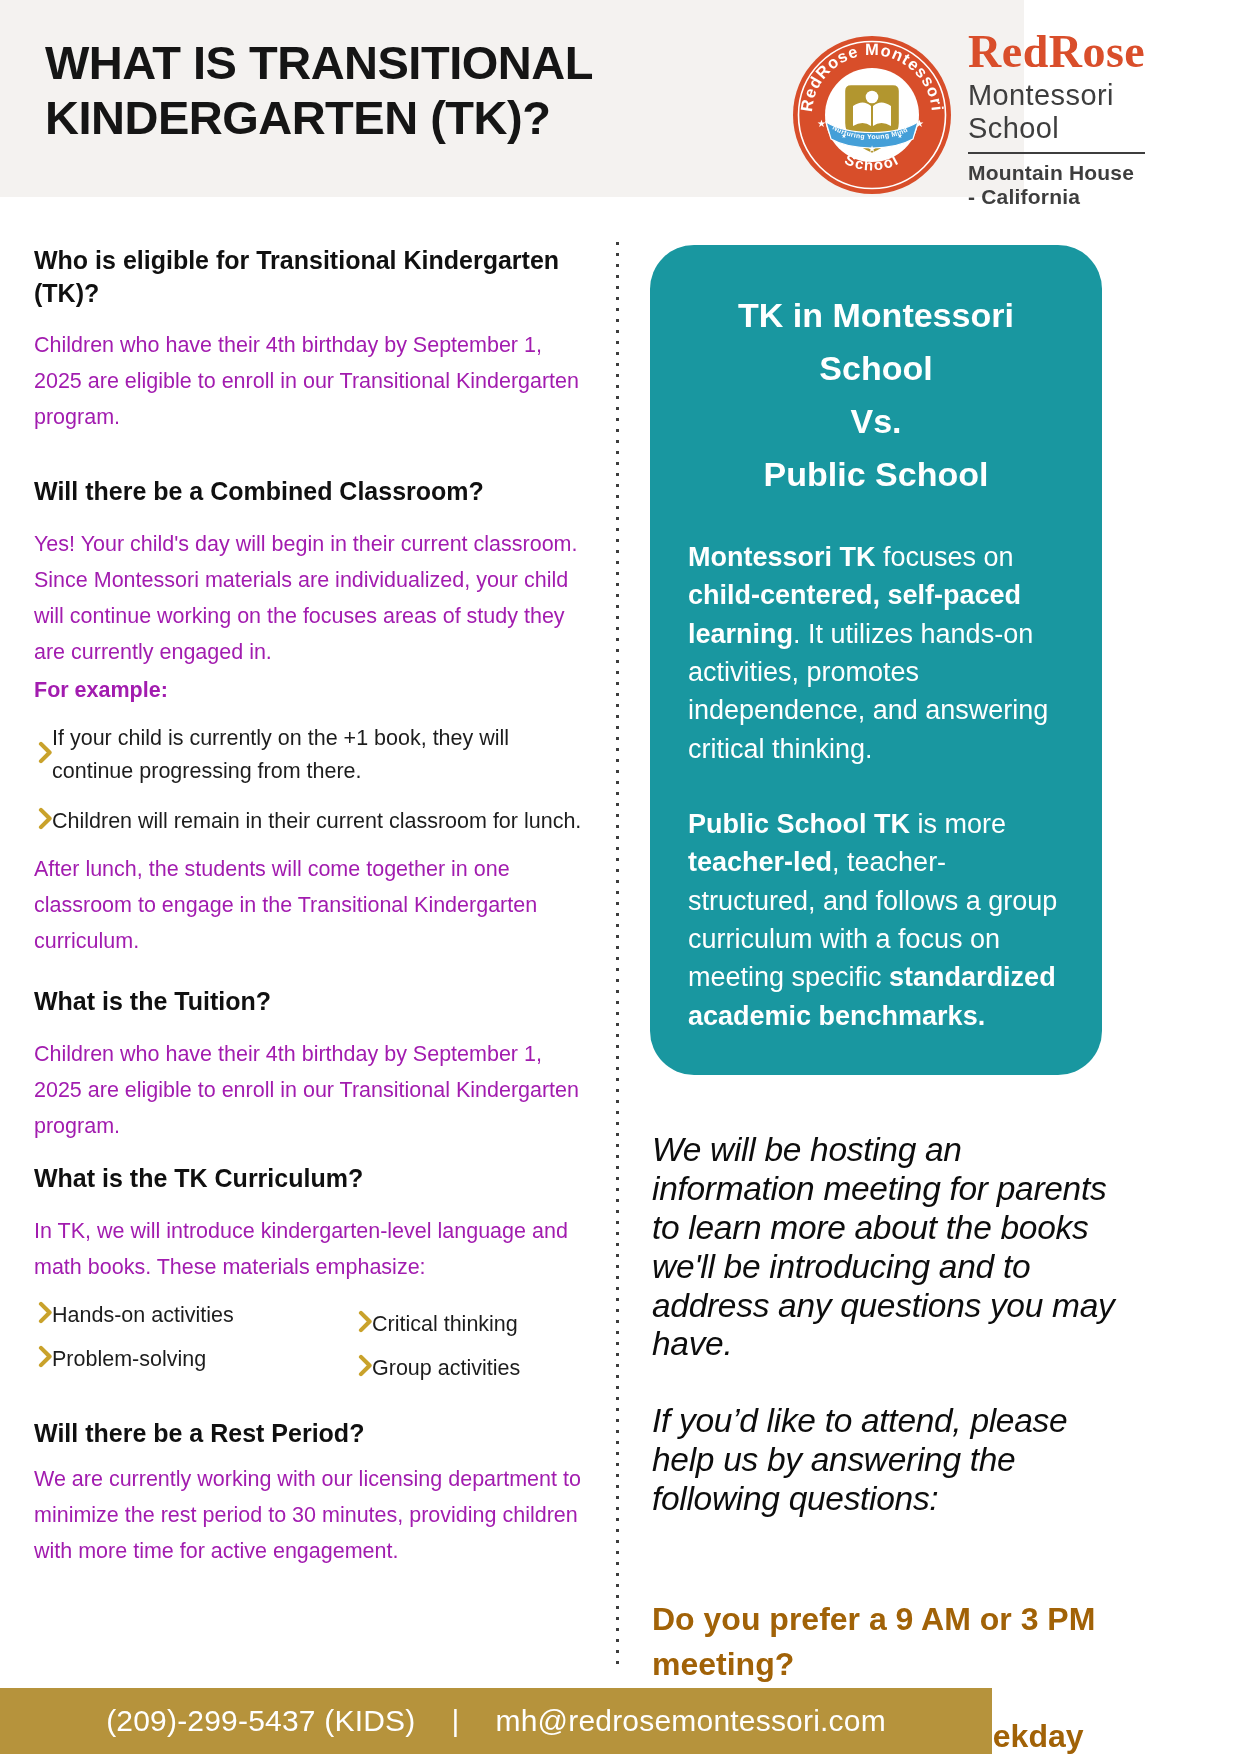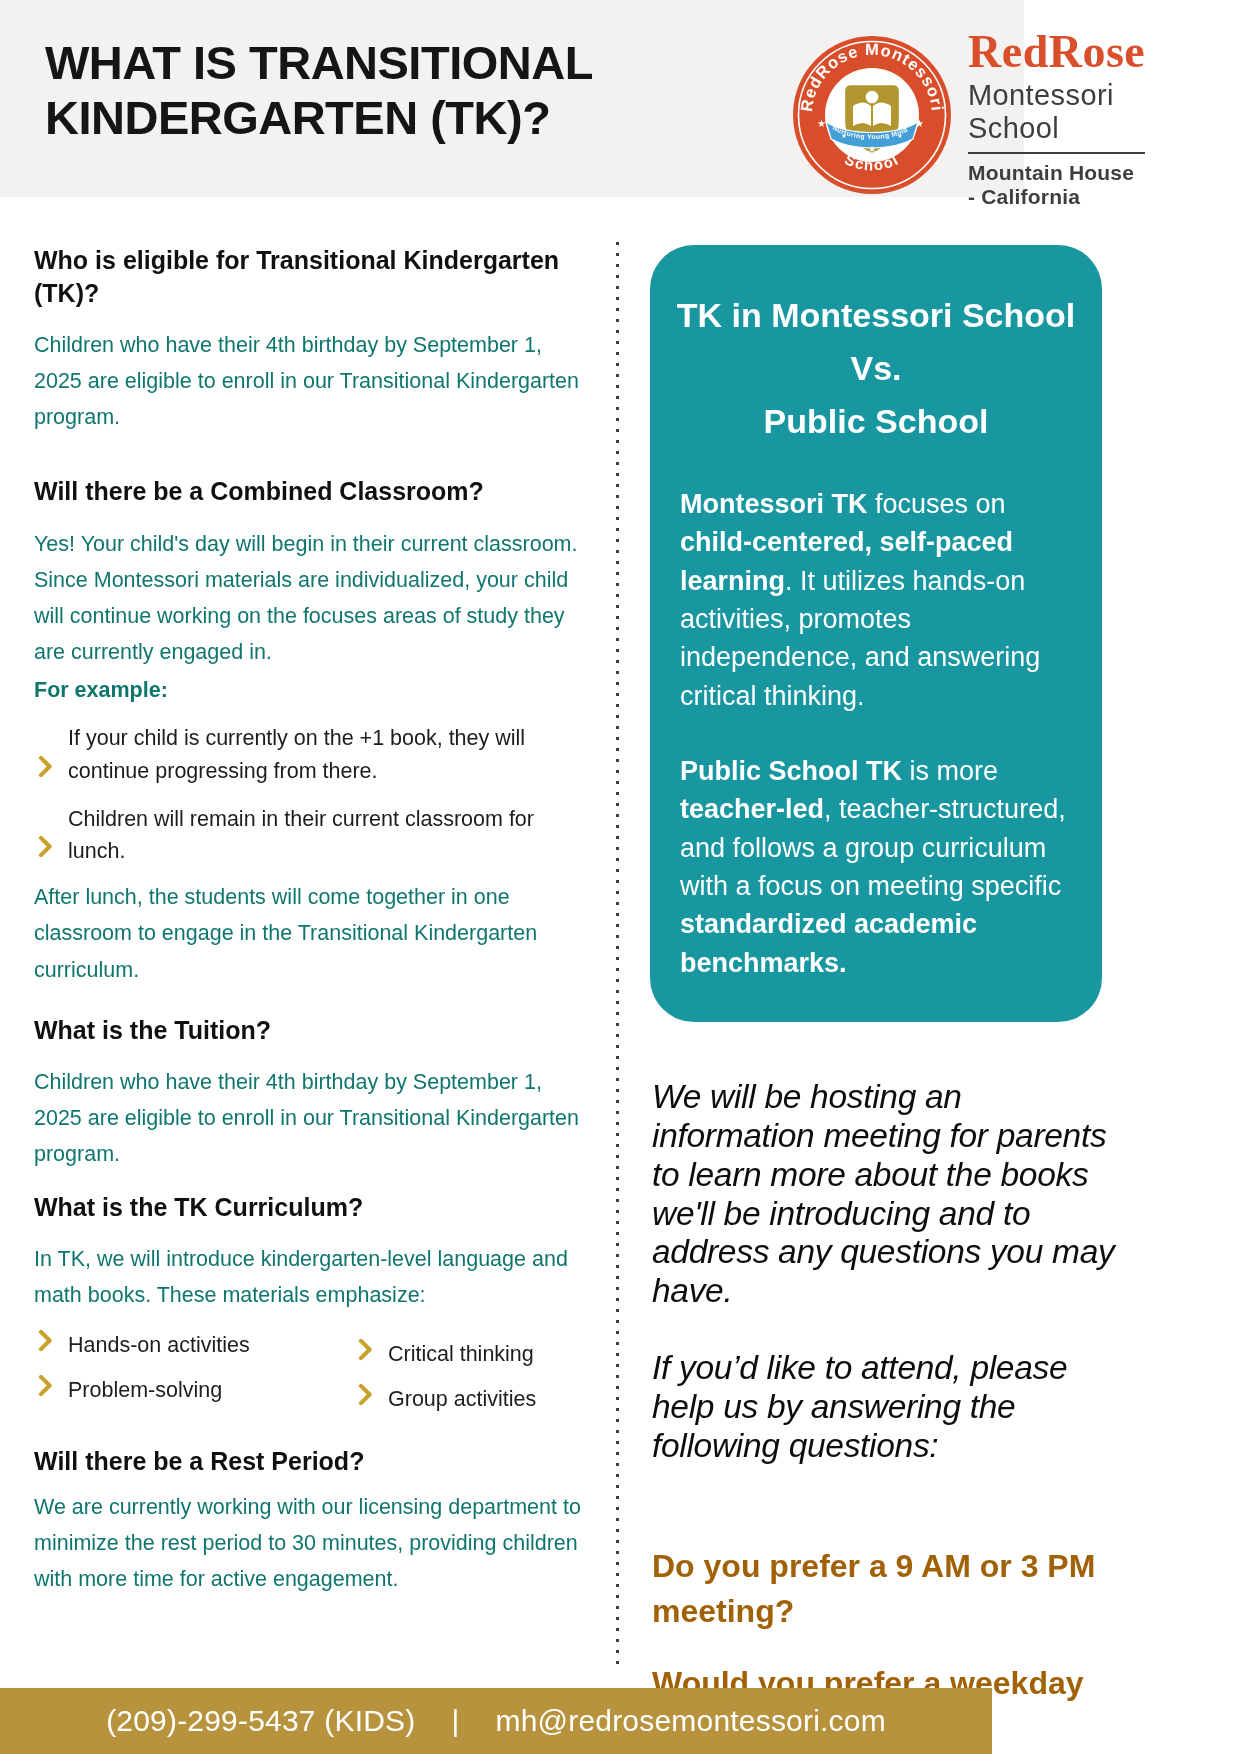--- a/index.html
+++ b/index.html
@@ -16,43 +16,43 @@
   .logo-text{padding-top:8px;}
   .brand-name{font-family:"Liberation Serif",serif;font-weight:700;font-size:46px;line-height:1.05;
               color:#D94E2B;letter-spacing:0.5px;}
   .brand-sub{font-size:29px;color:#3E3E3E;letter-spacing:0.4px;padding:3px 0 7px;
              border-bottom:2.5px solid #3E3E3E;}
   .brand-loc{font-size:21px;font-weight:700;color:#3E3E3E;letter-spacing:0.2px;padding-top:7px;}
 
   
   .left-col{position:absolute;left:34px;top:244px;width:548px;}
   .left-col h3{margin:0 0 18px;font-size:25px;line-height:1.3;font-weight:700;color:#101010;}
-  .left-col p{margin:0;font-size:21.5px;line-height:1.68;color:#0f766e;}
+  .left-col p{margin:0;font-size:21.5px;line-height:1.68;color:#a21caf;}
   h3.mt-combined{margin-top:40px;}
   h3.mt-tuition{margin-top:26px;}
   h3.mt-curriculum{margin-top:18px;}
   h3.mt-rest{margin-top:30px;margin-bottom:12px;}
   .example-label{font-weight:700;margin-top:2px !important;}
   .after-para{margin-top:12px !important;}
-  .bullet{display:flex;gap:16px;margin-top:14px;font-size:21.5px;line-height:1.5;
-          align-items:flex-end;padding-left:4px;color:#1d1d1d;}
+  .bullet{display:flex;margin-top:14px;font-size:21.5px;line-height:1.5;
+          align-items:center;padding-left:4px;color:#1d1d1d;}
   .bullet + .bullet{margin-top:16px;}
   .chev{flex:0 0 auto;margin-top:4px;}
   .bullet-grid{display:grid;grid-template-columns:320px 1fr;margin-top:4px;}
   .bcol .bullet{margin-top:8px;}
   .bcol2{padding-top:9px;}
 
   
   .divider{position:absolute;left:616px;top:242px;width:3px;height:1424px;
            background:repeating-linear-gradient(to bottom,#3d3d3d 0 3px,transparent 3px 11px);}
 
   
   .right-col{position:absolute;left:650px;top:245px;width:478px;}
   .compare-box{box-sizing:border-box;width:452px;min-height:663px;background:#1997A0;
-               border-radius:44px;padding:44px 24px 40px;color:#ffffff;}
+               border-radius:44px;padding:44px 32px 40px;color:#ffffff;}
   .box-title{font-size:34px;font-weight:700;text-align:center;line-height:1.56;margin:0;}
   .box-title span{display:block;}
   .box-para{margin:37px 0 0 6px;font-size:27px;line-height:1.42;}
   .box-para b{font-weight:700;}
   .announce{margin:56px 0 0 2px;font-size:33.5px;line-height:1.16;letter-spacing:-0.3px;
             color:#0d0d0d;width:470px;font-style:italic;}
   .announce.para2{margin-top:38px;}
   .question{margin:78px 0 0 2px;font-size:32px;font-weight:700;line-height:1.4;
             color:#a16207;width:472px;}
   .question.q2{margin-top:28px;}

